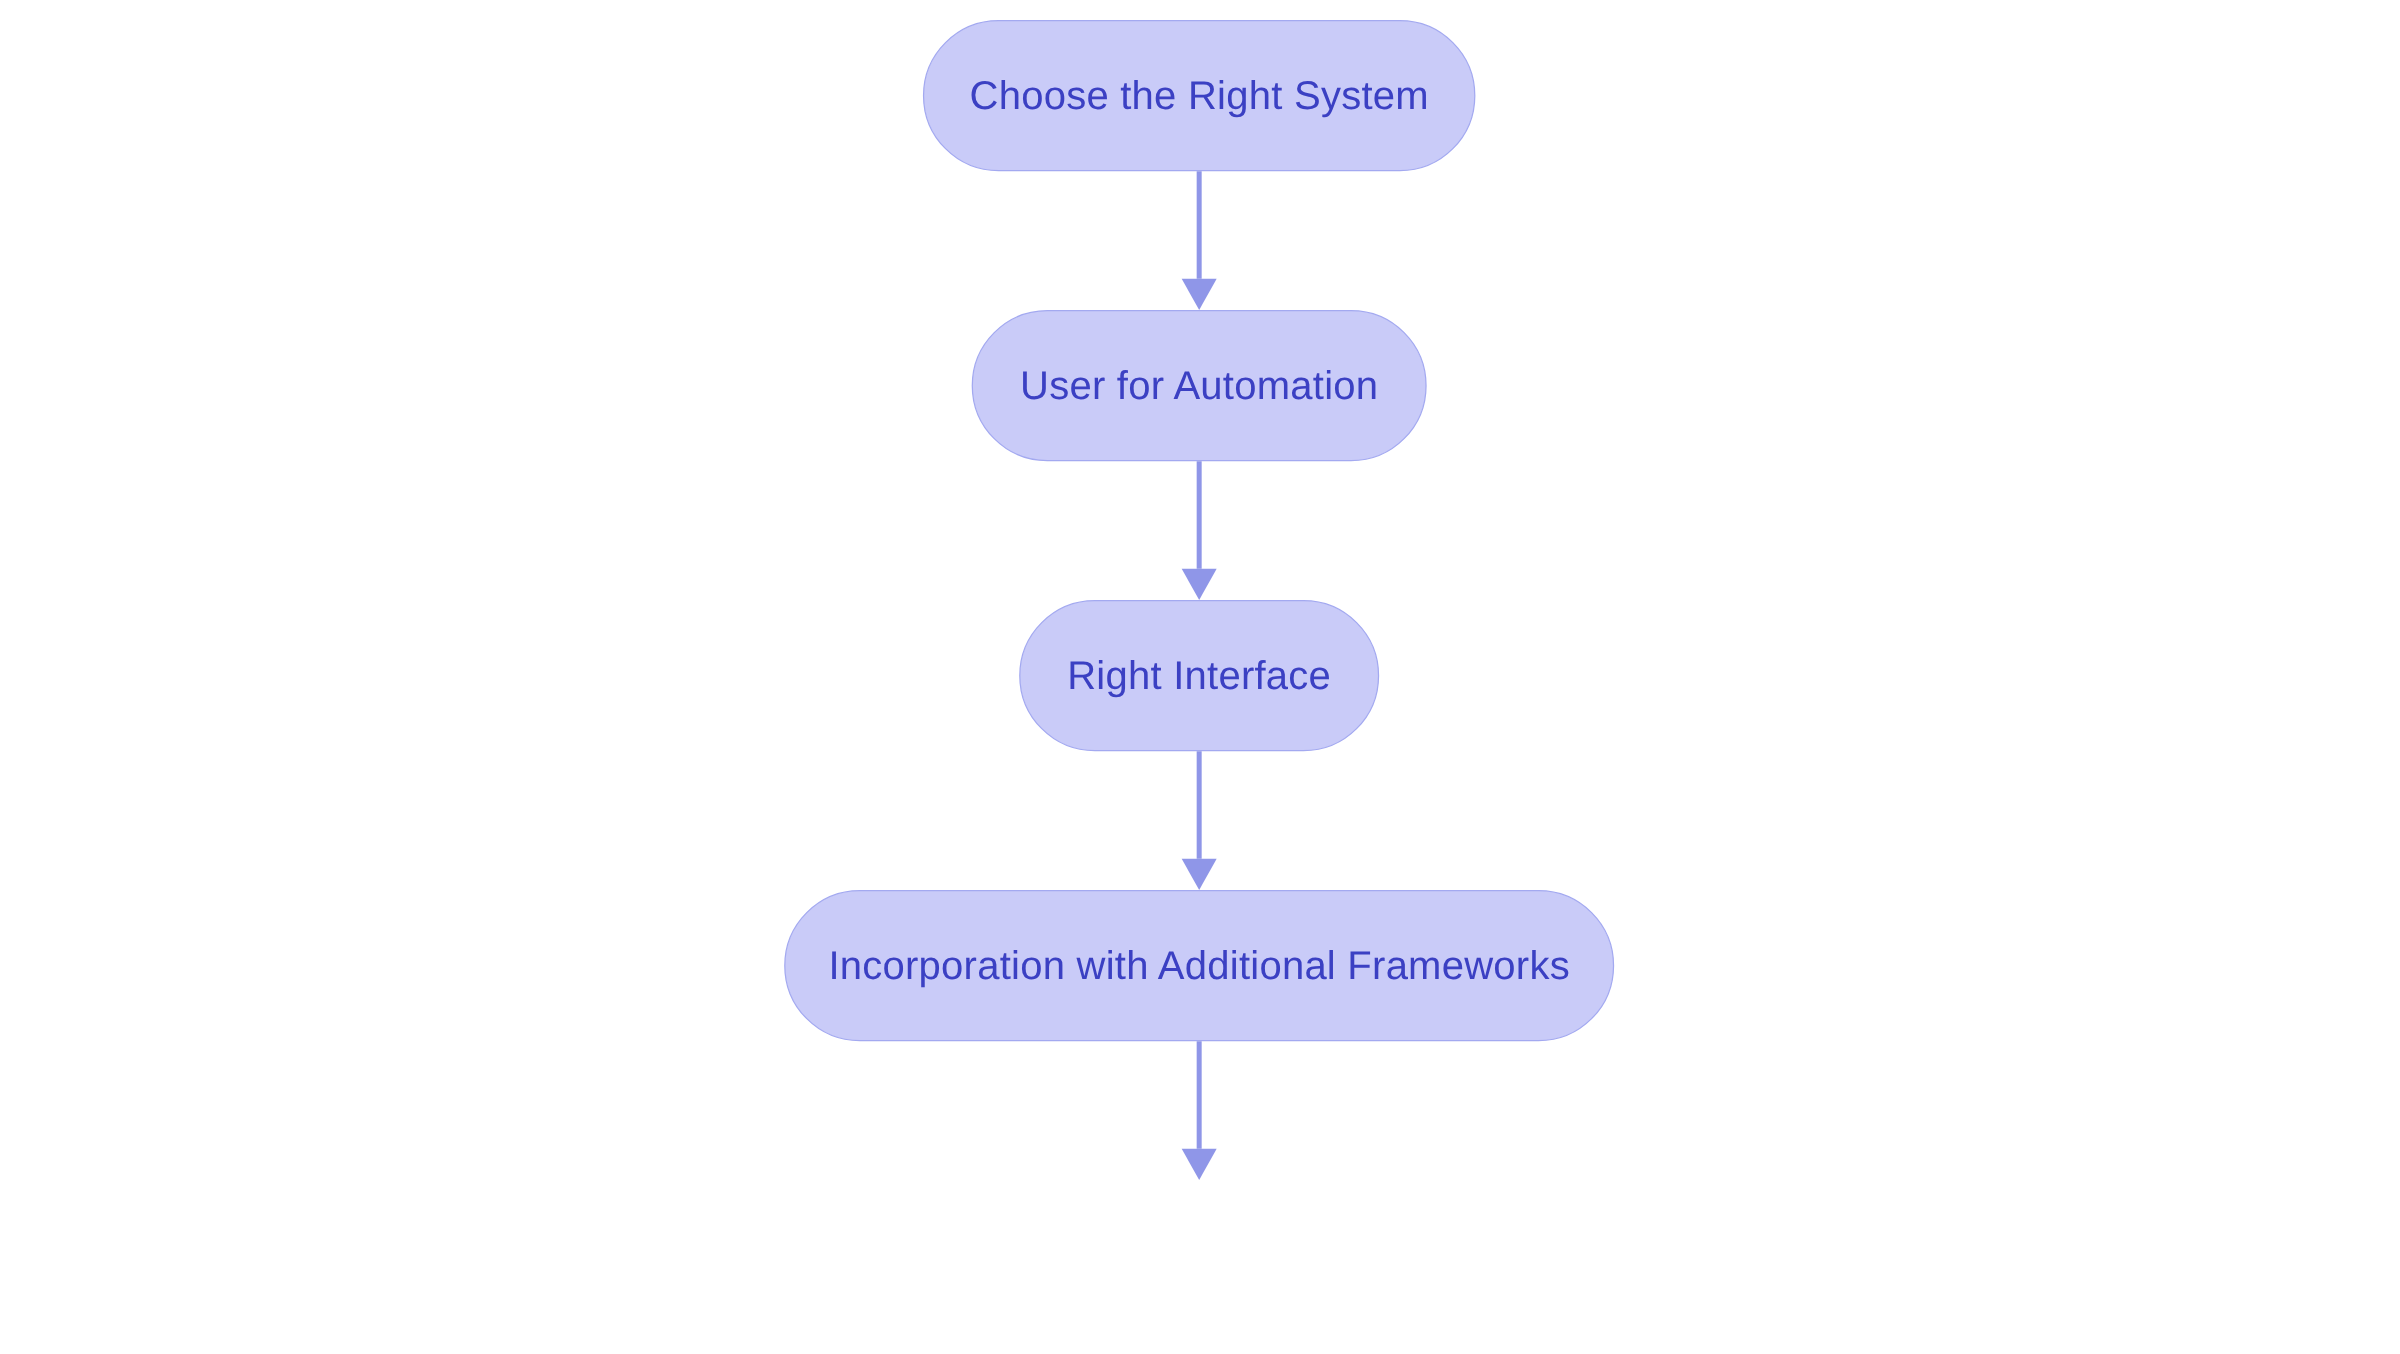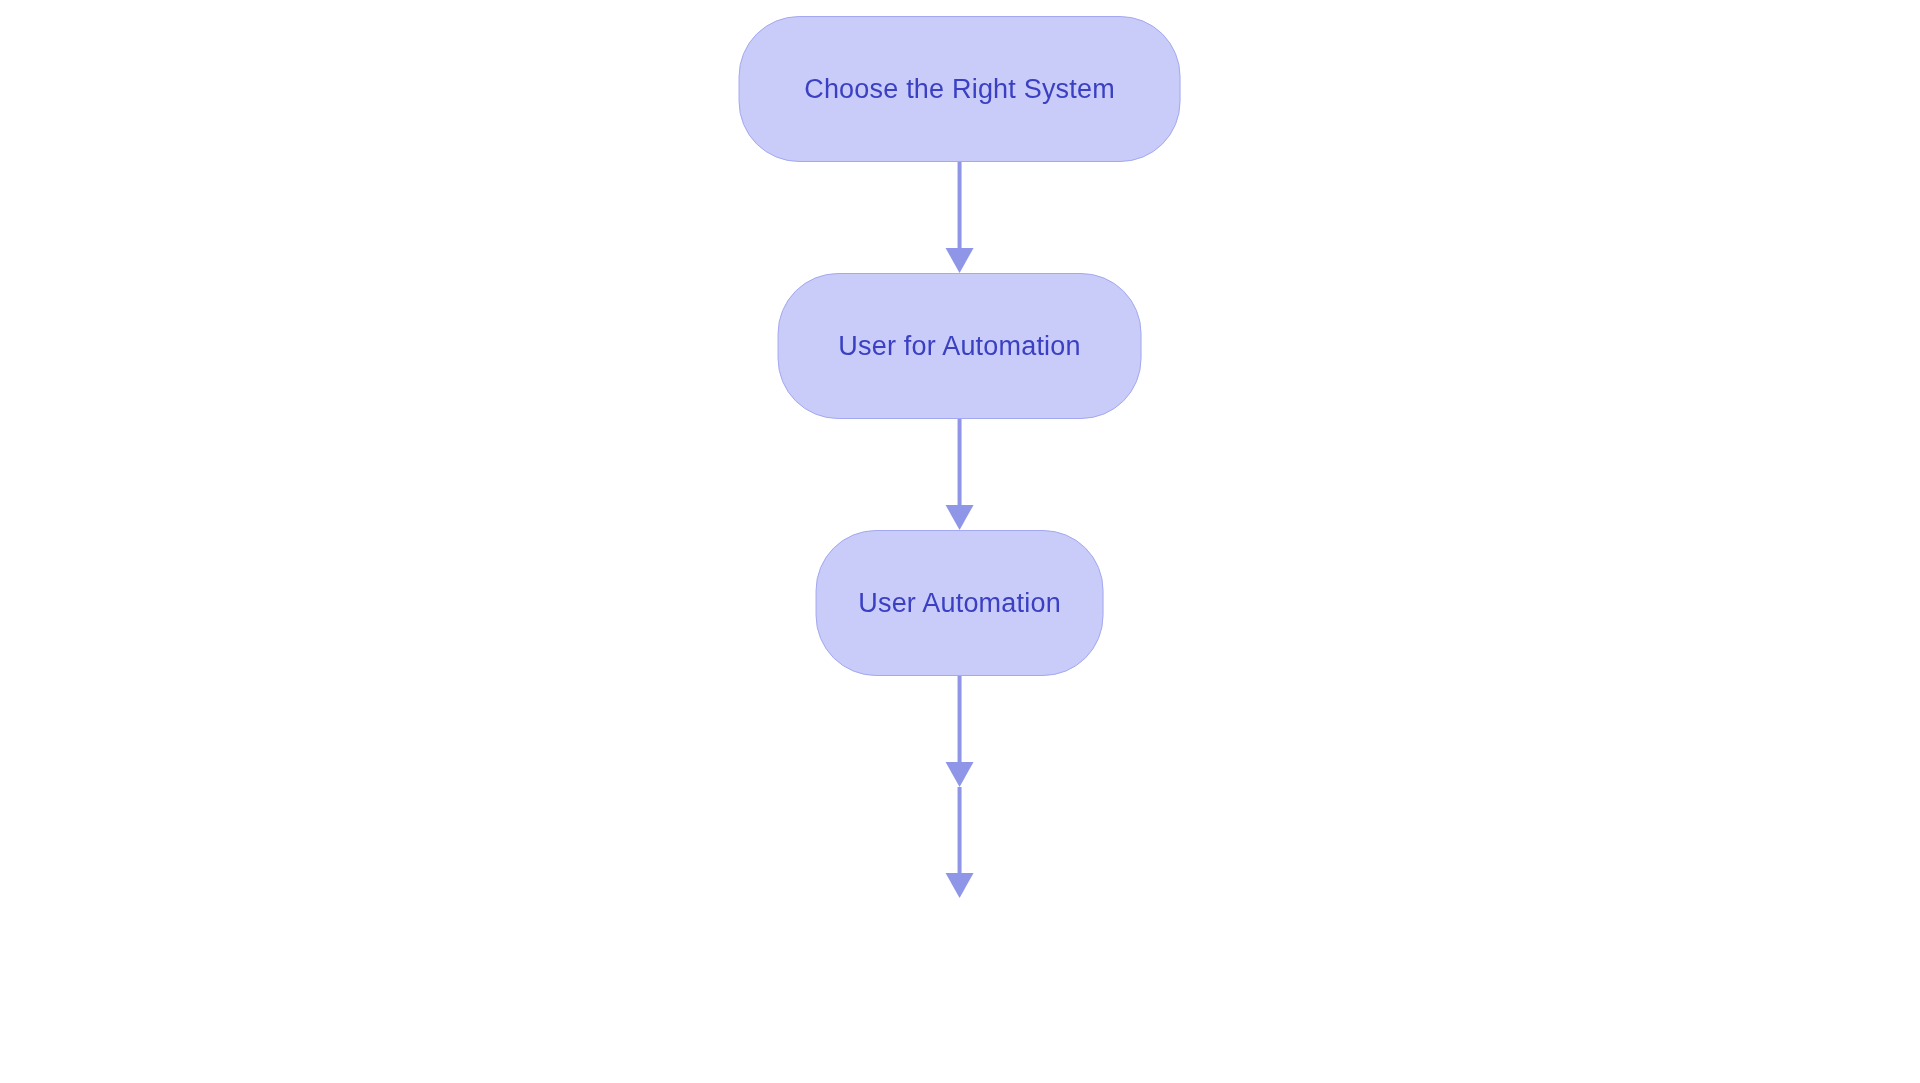--- a/index.html
+++ b/index.html
@@ -20,29 +20,29 @@
   .flow-column{
     position:absolute;
     left:50%;
     top:16px;
     transform:translateX(-50.1%);
     display:flex;
     flex-direction:column;
     align-items:center;
   }
   .flow-node{
-    height:146px;
+    height:121px;
     border-radius:60.5px;
     background:var(--node-fill);
     border:1.6px solid var(--node-border);
     display:flex;
     align-items:center;
     justify-content:center;
     color:var(--node-text);
-    font-size:27px;
+    font-size:32px;
     letter-spacing:0.2px;
     white-space:nowrap;
     flex:0 0 auto;
   }
   .w1{width:442px;}
   .w2{width:364px;}
   .w3{width:288px;}
   .w4{width:664px;}
   .w5{width:354px;}
   .flow-arrow{
@@ -78,27 +78,28 @@
       <div class="arrow-head"></div>
     </div>
 
     <div class="flow-node w2">User for Automation</div>
 
     <div class="flow-arrow">
       <div class="arrow-line"></div>
       <div class="arrow-head"></div>
     </div>
 
-    <div class="flow-node w3">User Automation</div>
+    <div class="flow-node w3">Right Interface</div>
 
     <div class="flow-arrow">
       <div class="arrow-line"></div>
       <div class="arrow-head"></div>
     </div>
 
+    <div class="flow-node w4">Incorporation with Additional Frameworks</div>
 
     <div class="flow-arrow">
       <div class="arrow-line"></div>
       <div class="arrow-head"></div>
     </div>
 
 
   </div>
 </div>
 

